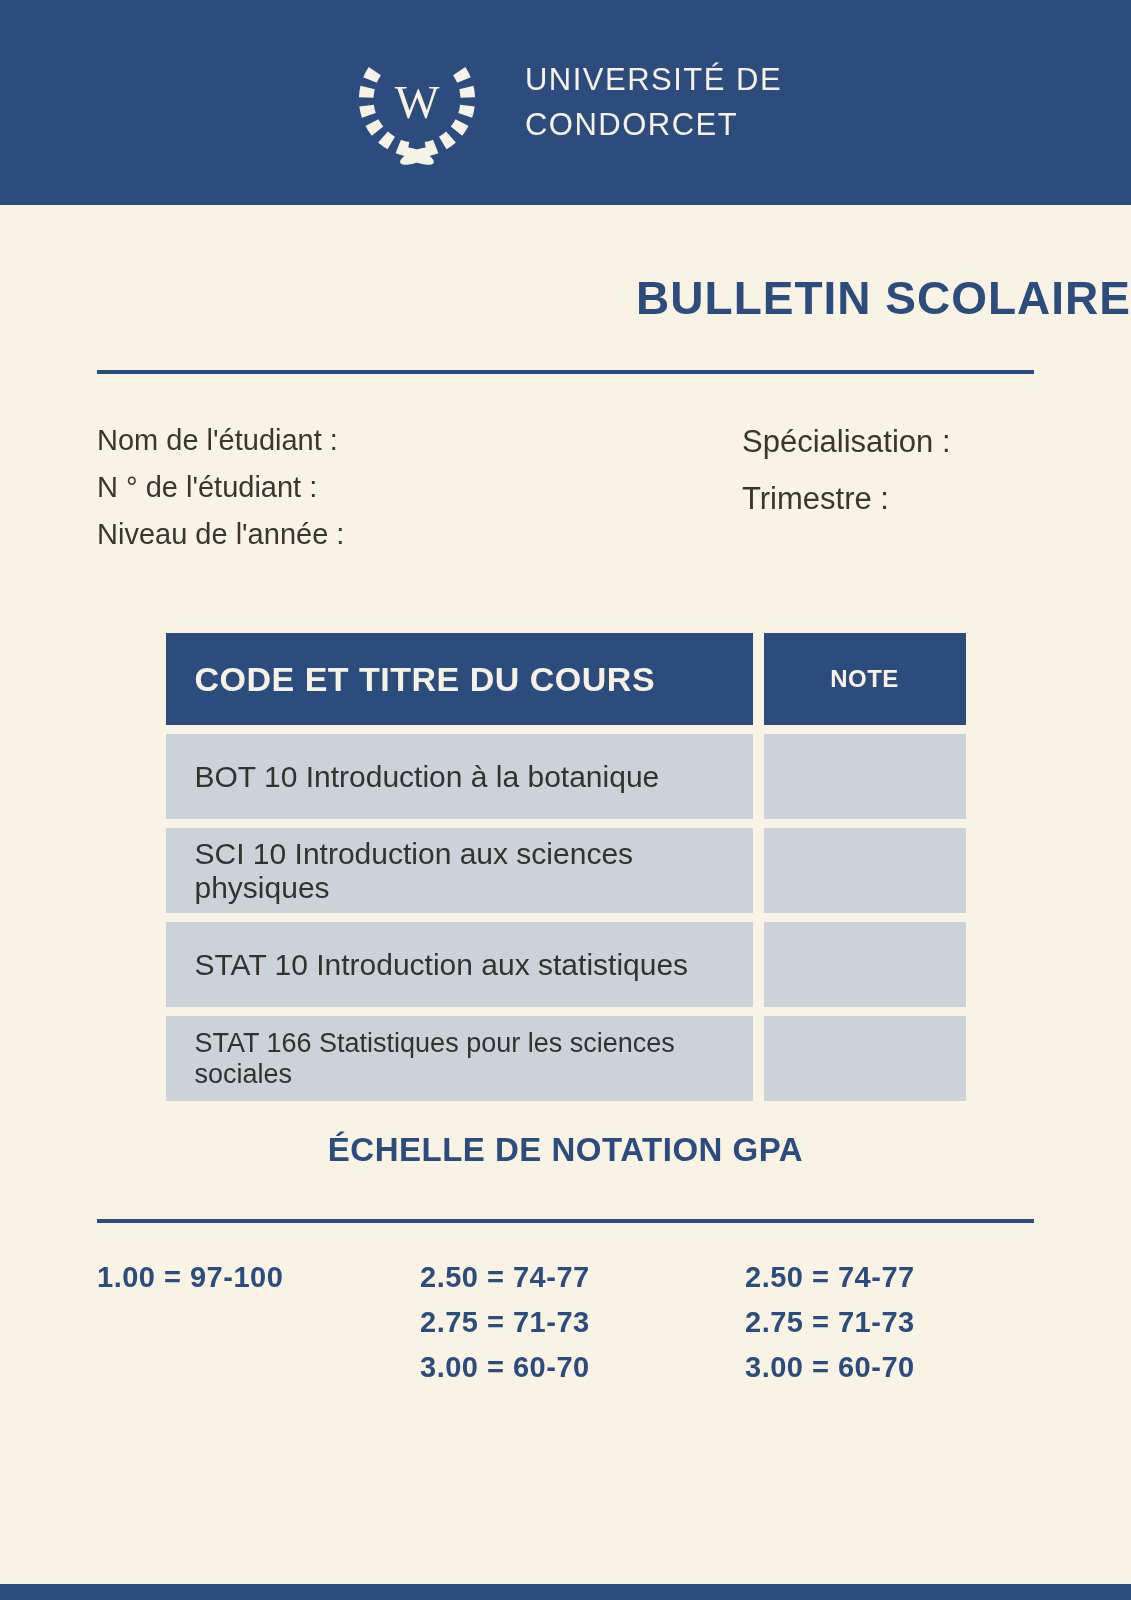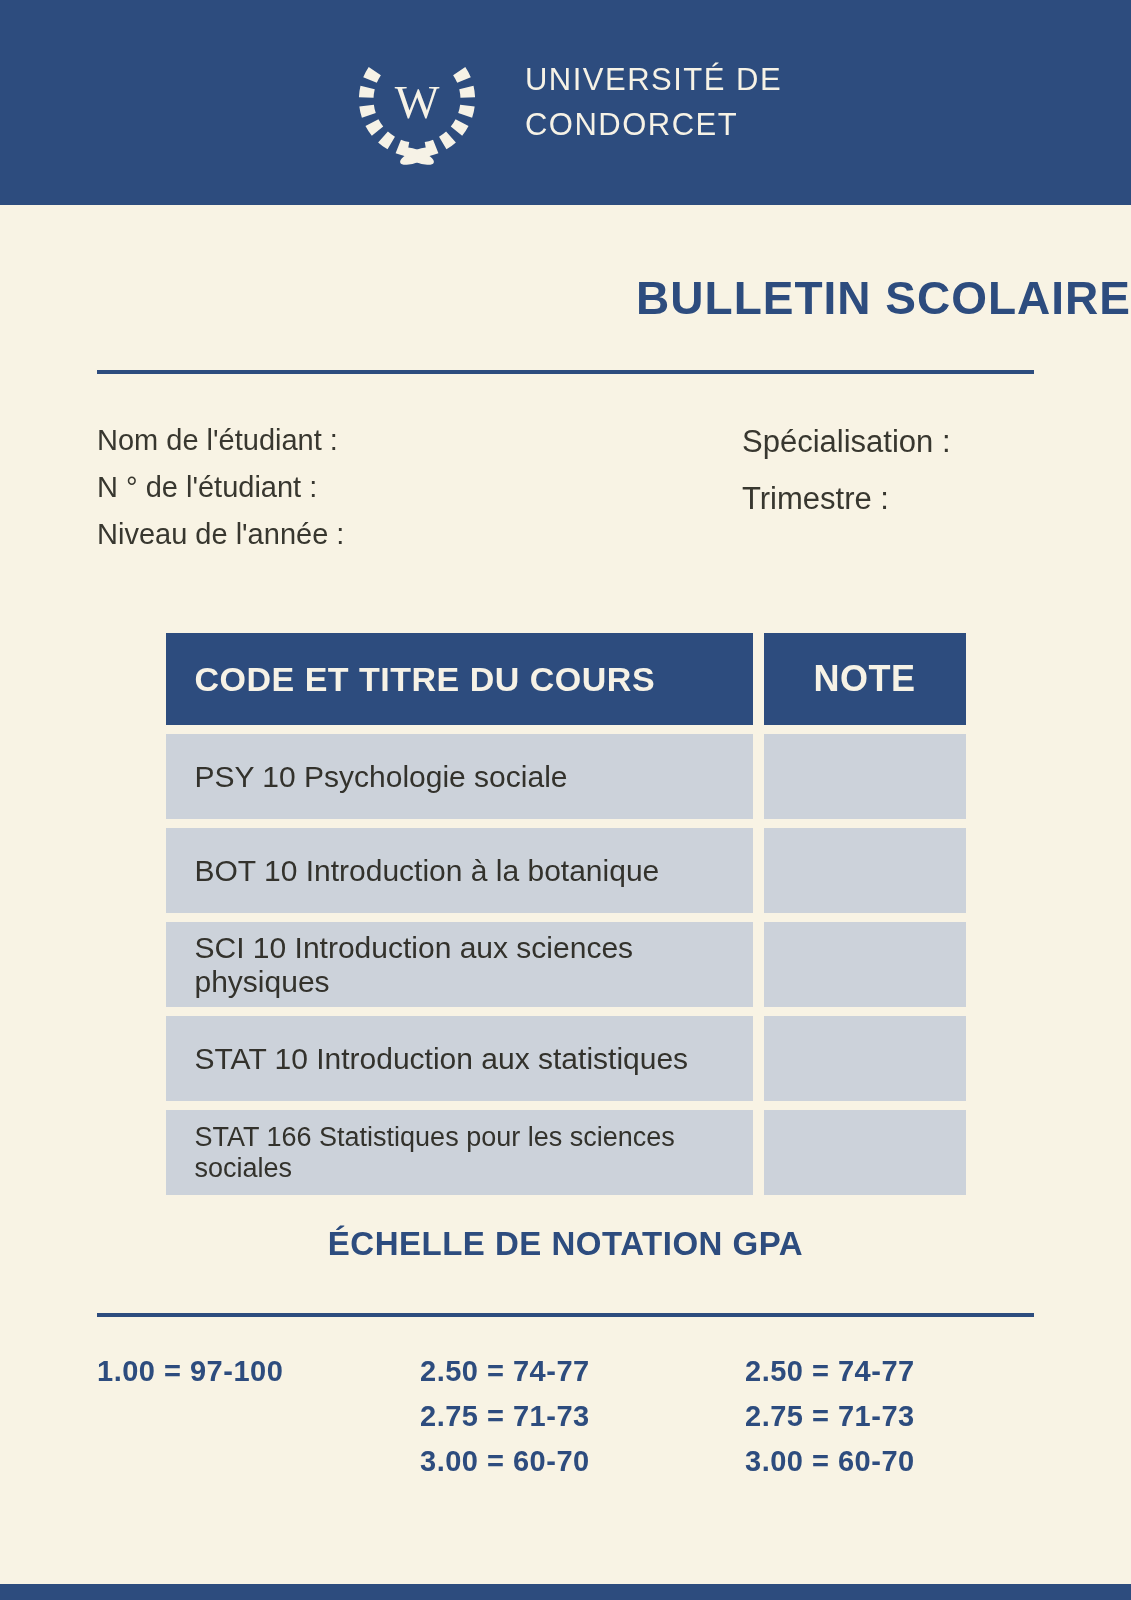--- a/index.html
+++ b/index.html
@@ -51,21 +51,21 @@
   .course-table{width:800px;margin:68px auto 8px;}
   .t-row{display:flex;gap:11px;margin-bottom:9px;}
   .cell{display:flex;align-items:center;}
   .head-cell{
     background:var(--navy);height:92px;color:var(--band_text);
     font-weight:800;letter-spacing:.5px;
   }
   .course-col{flex:1;padding-left:29px;}
   .note-col{width:202px;flex:none;justify-content:center;}
   .head-cell.course-col{font-size:34px;}
-  .head-cell.note-col{font-size:36px;}
+  .head-cell.note-col{font-size:24px;}
   .body-cell{
     background:var(--row_gray);height:85px;color:#33322c;
     font-size:30px;font-weight:400;
   }
   .body-cell.small{font-size:27px;}
   
   .gpa-heading{
     margin-top:30px;text-align:center;
     color:var(--navy);font-size:33px;font-weight:800;letter-spacing:.5px;
   }
@@ -124,24 +124,20 @@
     </div>
   </section>
 
   <section class="course-table">
     <div class="t-row">
       <div class="cell head-cell course-col">CODE ET TITRE DU COURS</div>
       <div class="cell head-cell note-col">NOTE</div>
     </div>
 
     <div class="t-row">
-      <div class="cell body-cell course-col">PSY 10 Psychologie sociale</div>
-      <div class="cell body-cell note-col"></div>
-    </div>
-    <div class="t-row">
       <div class="cell body-cell course-col">BOT 10 Introduction à la botanique</div>
       <div class="cell body-cell note-col"></div>
     </div>
     <div class="t-row">
       <div class="cell body-cell course-col">SCI 10 Introduction aux sciences physiques</div>
       <div class="cell body-cell note-col"></div>
     </div>
     <div class="t-row">
       <div class="cell body-cell course-col">STAT 10 Introduction aux statistiques</div>
       <div class="cell body-cell note-col"></div>

